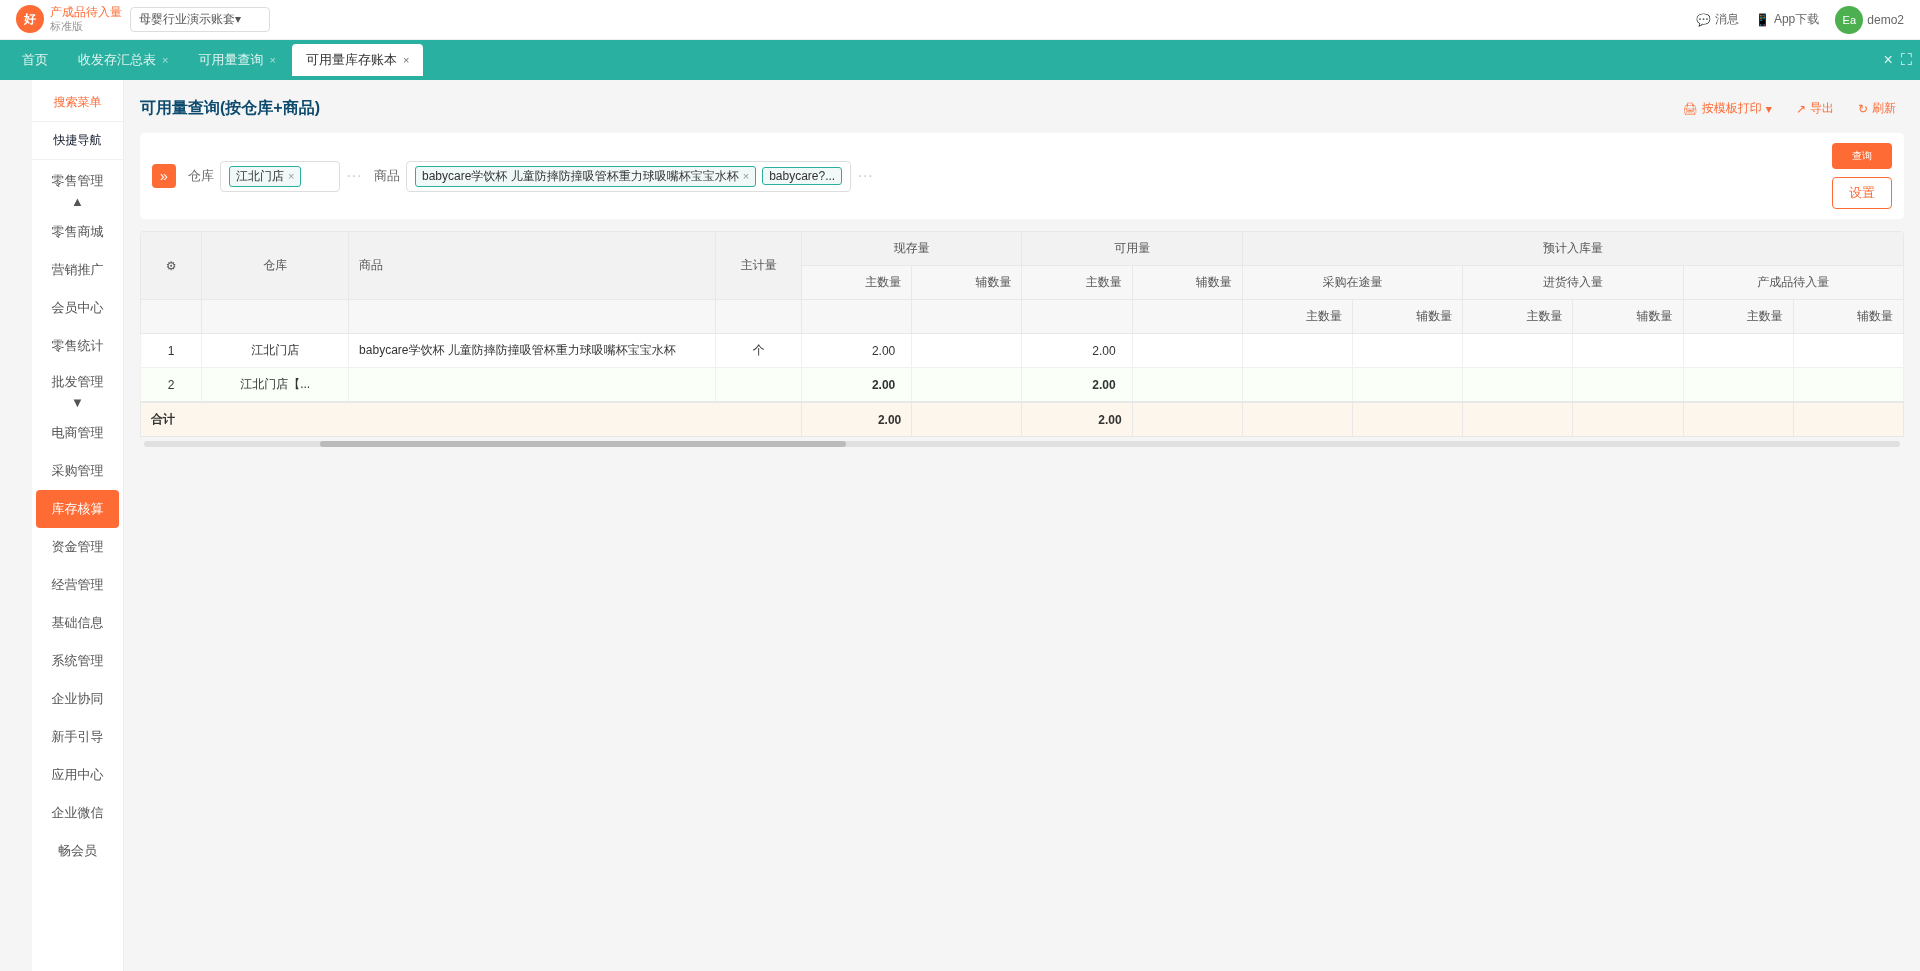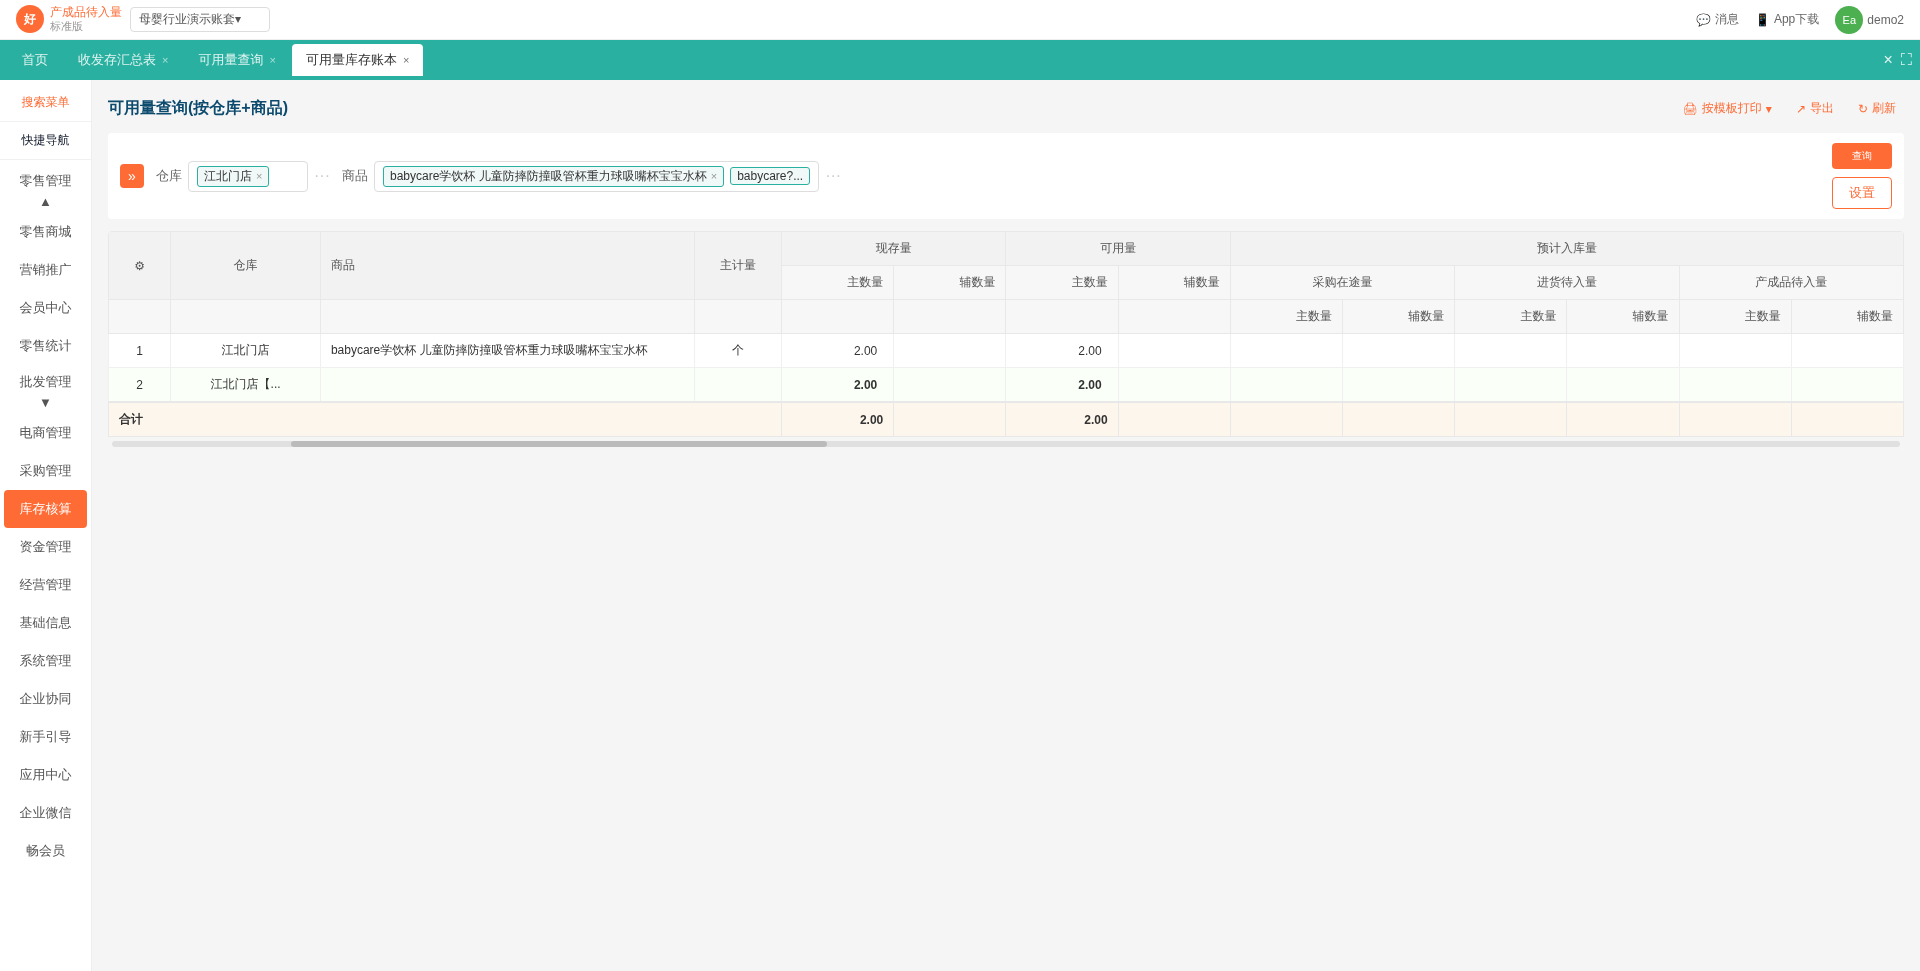--- a/index.html
+++ b/index.html
@@ -20,21 +20,21 @@
     
     .nav-tabs { height: 40px; background: #2ab0a0; display: flex; align-items: center; padding: 0 8px; gap: 2px; }
     .nav-tab { height: 32px; padding: 0 14px; border-radius: 4px 4px 0 0; display: flex; align-items: center; gap: 6px; font-size: 13px; color: rgba(255,255,255,0.85); cursor: pointer; white-space: nowrap; }
     .nav-tab.active { background: #fff; color: #333; }
     .nav-tab .close-btn { font-size: 11px; opacity: 0.7; }
     .nav-tab-spacer { flex: 1; }
     .nav-tab-actions { display: flex; align-items: center; gap: 8px; }
     .nav-tab-action { color: rgba(255,255,255,0.85); cursor: pointer; font-size: 16px; }
 
     
-    .main-layout { display: flex; height: calc(971px - 80px); }
+    .main-layout { display: flex; height: calc(971px - 80px); padding-left: 32px; }
 
     
     .sidebar { width: 92px; background: #fff; border-right: 1px solid #eee; display: flex; flex-direction: column; padding-top: 8px; }
     .sidebar-search { padding: 6px 8px; font-size: 12px; color: #ff6b35; cursor: pointer; text-align: center; }
     .sidebar-nav { padding: 6px 8px; font-size: 12px; color: #0f172a; cursor: pointer; text-align: center; }
     .sidebar-divider { height: 1px; background: #f0f0f0; margin: 4px 0; }
     .sidebar-item { padding: 10px 8px; font-size: 13px; color: #555; cursor: pointer; text-align: center; display: flex; align-items: center; justify-content: center; gap: 4px; }
     .sidebar-item.active { background: #ff6b35; color: white; border-radius: 4px; margin: 0 4px; }
     .sidebar-group-header { padding: 8px 8px 4px; font-size: 13px; color: #555; cursor: pointer; text-align: center; display: flex; align-items: center; justify-content: center; gap: 4px; flex-direction: column; }
 

